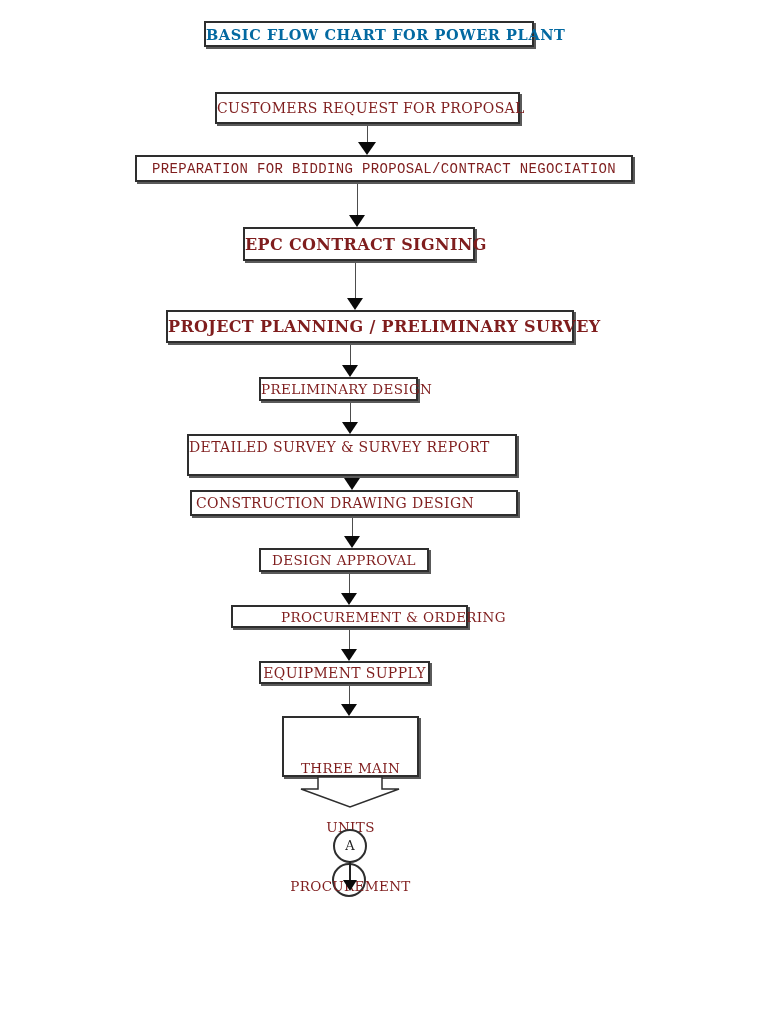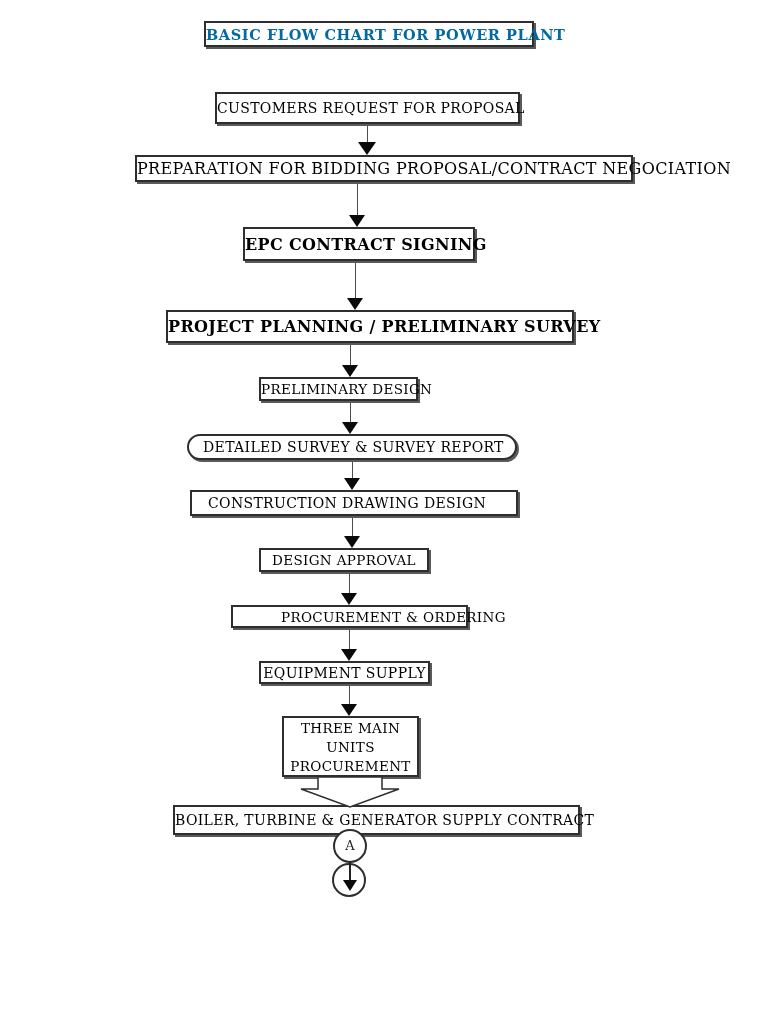--- a/index.html
+++ b/index.html
@@ -1,41 +1,41 @@
 <!DOCTYPE html>
 <html><head>
 <meta charset="utf-8">
 <style>
   html,body{margin:0;padding:0;}
   body{width:768px;height:1024px;background:#ffffff;overflow:hidden;}
   .page{position:relative;width:768px;height:1024px;background:#ffffff;
         font-family:"DejaVu Serif", serif;}
   .node{position:absolute;box-sizing:border-box;background:#ffffff;
         border:2px solid #2e2e2e;box-shadow:2px 2px 0 #5a5a5a;
-        color:#000000;text-align:center;letter-spacing:0.35px;
+        color:#7f1d1d;text-align:center;letter-spacing:0.35px;
         white-space:nowrap;z-index:2;font-size:14px;}
   .title{left:204px;top:21px;width:330px;height:26px;line-height:23px;
          font-weight:bold;font-size:14.5px;color:#0369a1;letter-spacing:0.6px;}
   .n1{left:215px;top:92px;width:305px;height:32px;line-height:29px;font-size:14px;}
-  .n2{left:135px;top:155px;width:498px;height:27px;line-height:24px;font-size:16px;}
+  .n2{left:135px;top:155px;width:498px;height:27px;line-height:24px;font-size:14px;font-family:Liberation Mono, monospace;}
   .n3{left:243px;top:227px;width:232px;height:34px;line-height:31px;
       font-weight:bold;font-size:16px;}
   .n4{left:166px;top:310px;width:408px;height:33px;line-height:30px;
       font-weight:bold;font-size:16px;}
   .n5{left:259px;top:377px;width:159px;height:24px;line-height:21px;font-size:13.5px;}
-  .n6{left:187px;top:434px;width:330px;height:26px;line-height:23px;
-      text-align:left;padding-left:14px;font-size:14px;border-radius:13px;}
+  .n6{left:187px;top:434px;width:330px;height:42px;line-height:23px;
+      text-align:left;font-size:14px;}
   .n7{left:190px;top:490px;width:328px;height:26px;line-height:23px;
-      text-align:left;padding-left:16px;font-size:14px;}
+      text-align:left;padding-left:4px;font-size:14px;}
   .n8{left:259px;top:548px;width:170px;height:24px;line-height:21px;font-size:13.5px;}
   .n9{left:231px;top:605px;width:237px;height:23px;line-height:20px;font-size:13.5px;padding-left:48px;}
   .n10{left:259px;top:661px;width:171px;height:23px;line-height:20px;font-size:14px;}
   .n11{left:282px;top:716px;width:137px;height:61px;font-size:13.5px;
        line-height:19px;padding-top:1px;}
-  .n11 span{display:block;}
+  .n11 span{display:block;margin-top:40px;}
   .n12{left:173px;top:805px;width:407px;height:30px;line-height:27px;font-size:14px;}
   .n13{left:178px;top:892px;width:383px;height:25px;line-height:22px;font-size:14px;}
   .vline{position:absolute;width:1px;background:#4d4d4d;z-index:1;}
   .ahead{position:absolute;width:0;height:0;z-index:1;
          border-left:8px solid transparent;border-right:8px solid transparent;
          border-top:12px solid #0a0a0a;}
   .ahead.big{border-left-width:9px;border-right-width:9px;border-top-width:13px;}
   .block-arrow{position:absolute;left:296px;top:775px;z-index:3;}
   .circle{position:absolute;box-sizing:border-box;width:34px;height:34px;
           border:2px solid #2e2e2e;border-radius:50%;background:#ffffff;
@@ -108,21 +108,20 @@
   <div class="node n11">
     <span>THREE MAIN</span>
     <span>UNITS</span>
     <span>PROCUREMENT</span>
   </div>
 
   <svg class="block-arrow" width="110" height="34" viewBox="0 0 110 34">
     <polygon points="22,2 22,14 5,14 54,32 103,14 86,14 86,2" fill="#ffffff" stroke="#2e2e2e" stroke-width="1.5"></polygon>
   </svg>
 
-  <div class="node n12">BOILER, TURBINE &amp; GENERATOR SUPPLY CONTRACT</div>
 
   <div class="circle circle-b"></div>
   <div class="circle circle-a">A</div>
   <div class="final-line"></div>
   <div class="final-head"></div>
 
 
 </div>
 
 </body></html>

